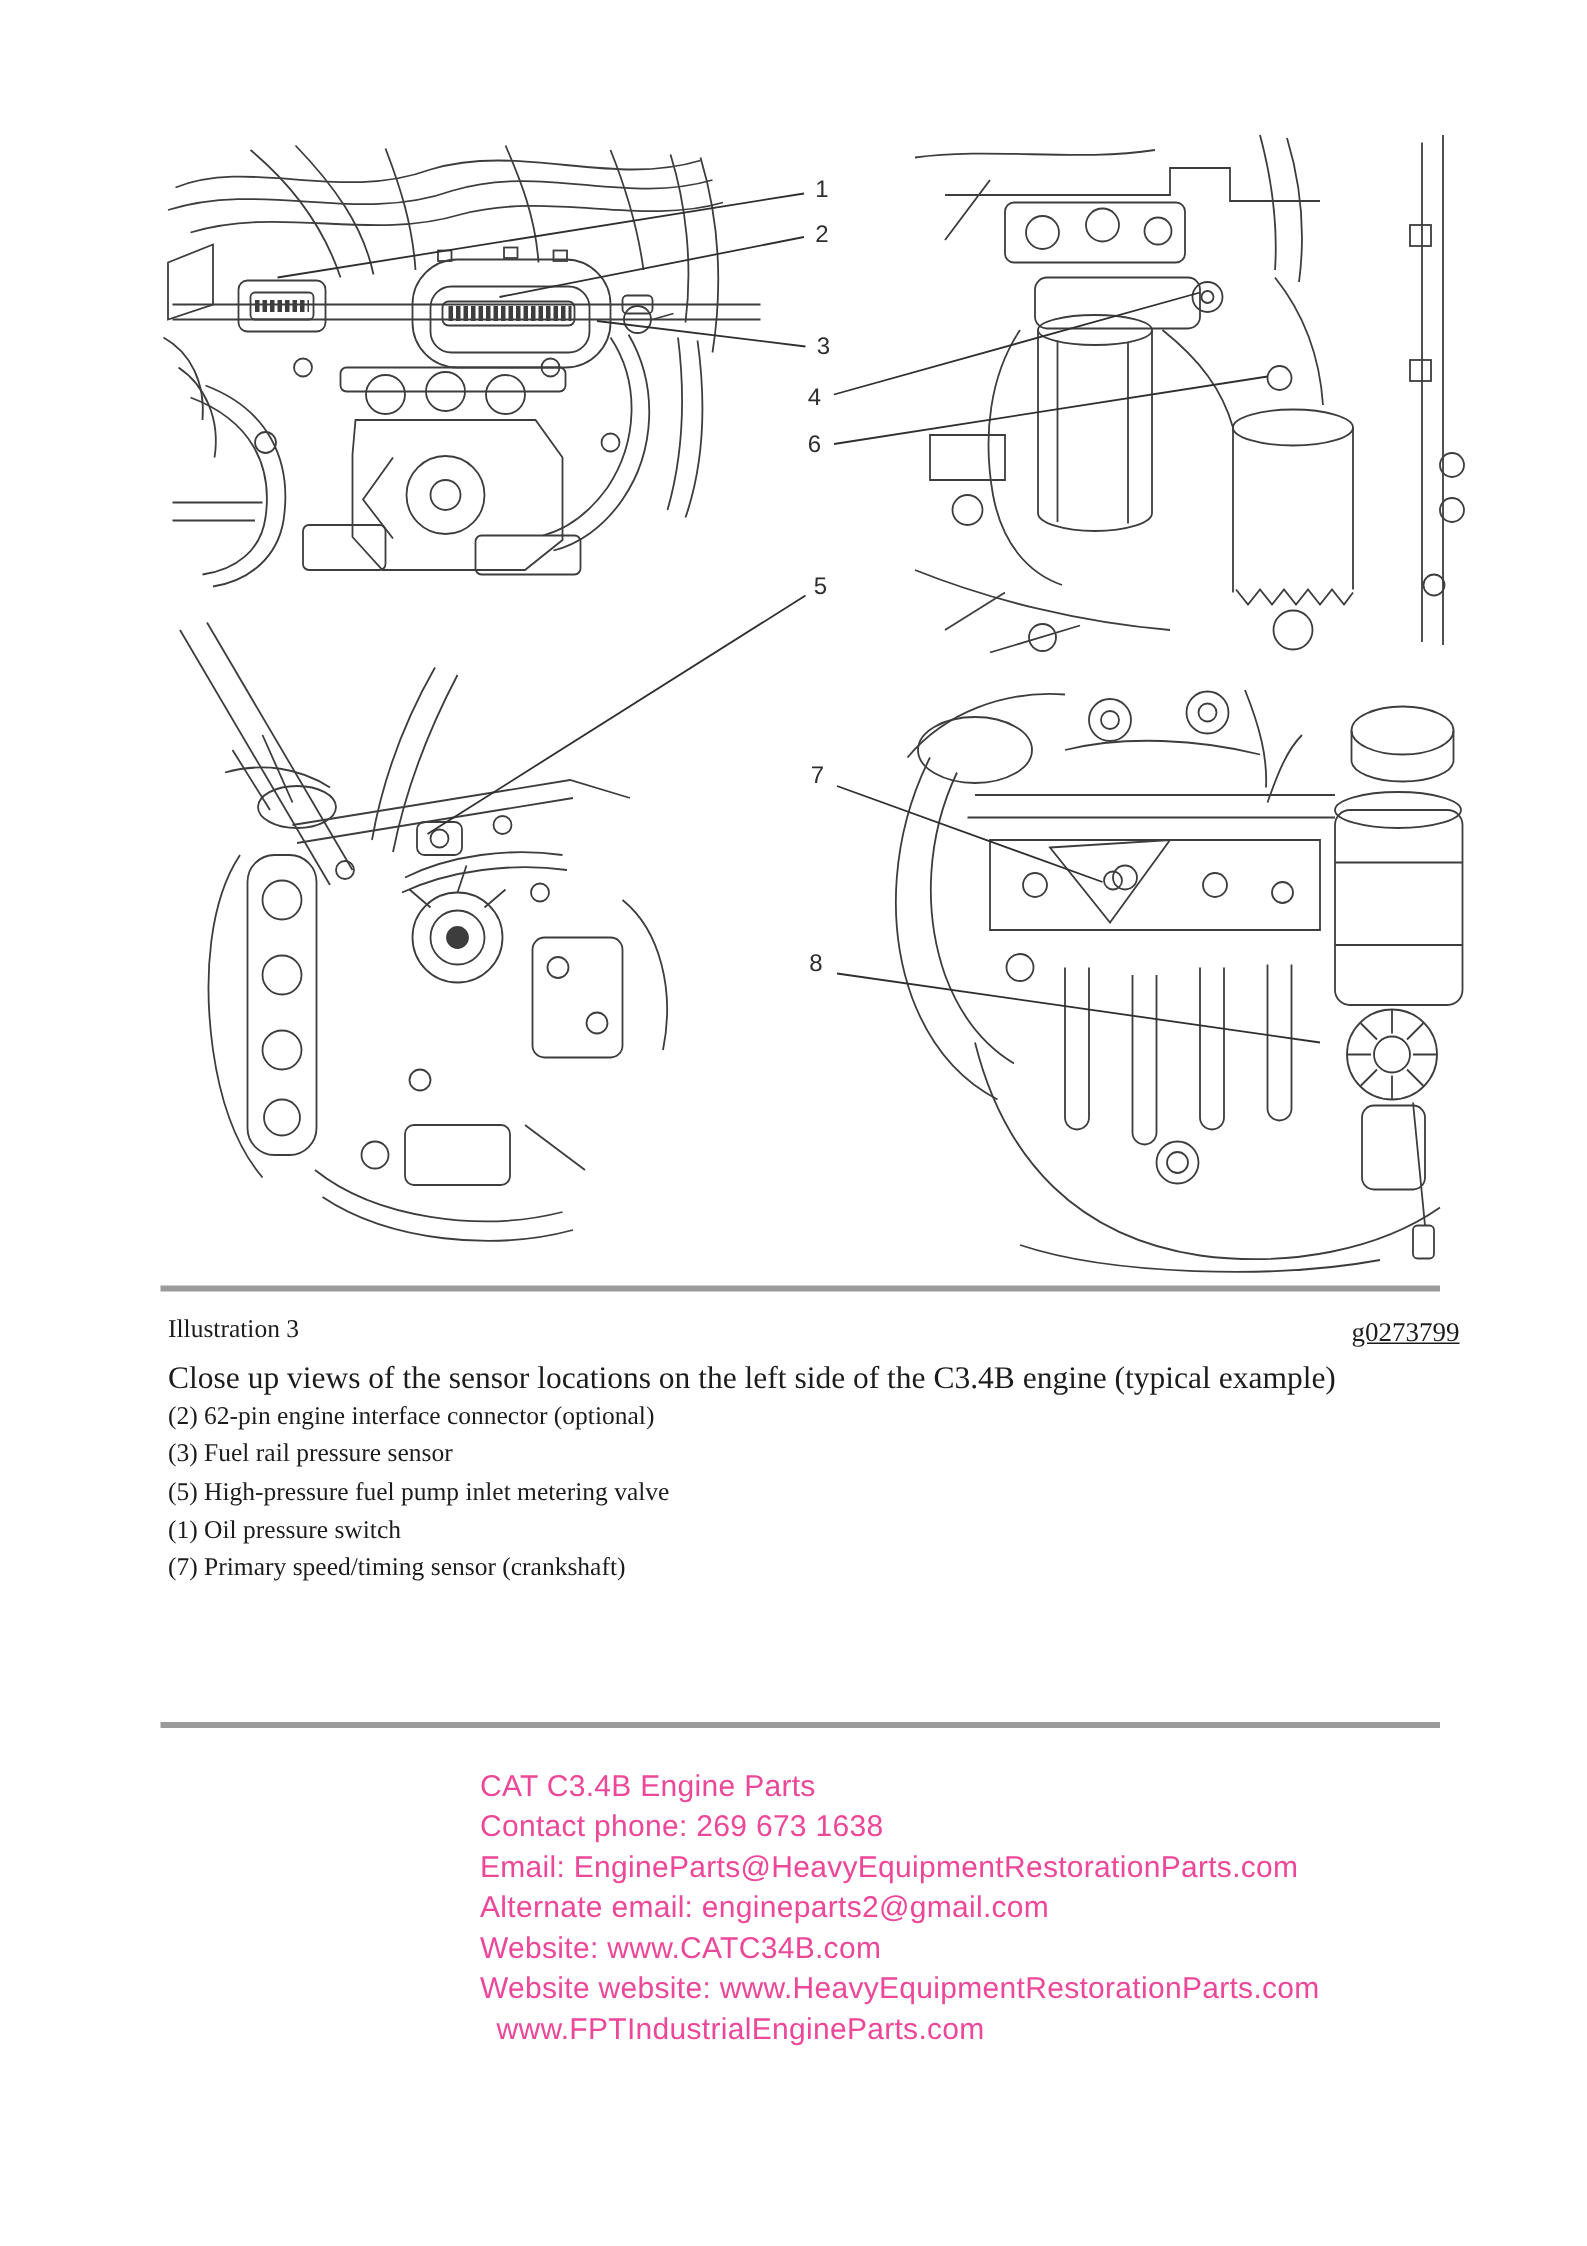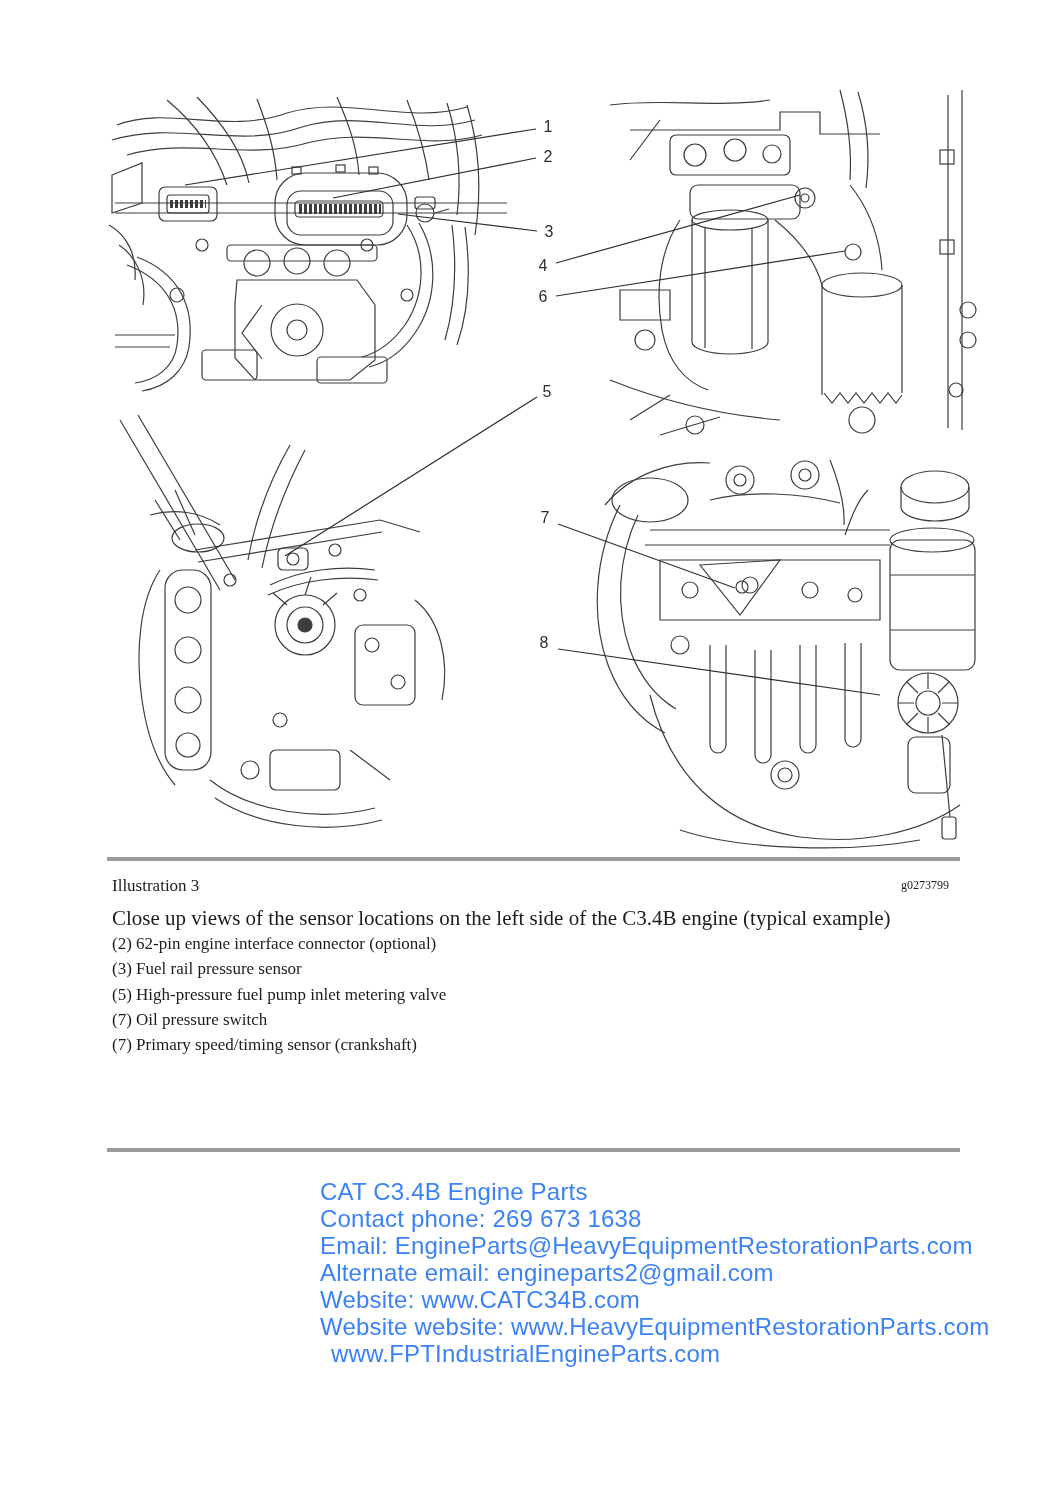--- a/index.html
+++ b/index.html
@@ -20,34 +20,34 @@
     line-height:1;
   }
   .hrule{
     position:absolute;left:107px;width:853px;height:4px;
     background:#9b9b9b;
   }
   .illus-row{position:absolute;left:112px;top:876px;width:946px;}
   .illus-label{font-size:17px;}
   .fig-id{
     position:absolute;left:901px;top:878px;
-    font-size:12px;white-space:nowrap;
+    font-size:18px;white-space:nowrap;text-decoration:underline;
   }
   .caption-block{
     position:absolute;left:112px;top:906px;width:860px;
     font-size:21px;line-height:25.3px;
   }
   .legend-block{
     position:absolute;left:112px;top:931px;width:860px;
     font-size:17px;line-height:25.3px;
   }
   .contact-block{
     position:absolute;left:320px;top:1178px;width:700px;
     font-family:"Liberation Sans", sans-serif;
-    font-size:24px;line-height:27px;color:#3b82f6;
+    font-size:20px;line-height:27px;color:#ec4899;
     letter-spacing:.2px;
   }
   .contact-line.indent{padding-left:11px;}
 </style>
 </head>
 <body>
 
 <svg class="diagram-layer" width="1058" height="860" viewBox="0 0 1058 860">
 
   <g transform="translate(107,95)" stroke="#3d3d3d" fill="none" stroke-width="1.2">
@@ -253,21 +253,21 @@
   <span class="illus-label">Illustration 3</span>
 </div>
 <span class="fig-id">g0273799</span>
 
 <div class="caption-block">Close up views of the sensor locations on the left side of the C3.4B engine (typical example)</div>
 
 <div class="legend-block">
   <div>(2) 62-pin engine interface connector (optional)</div>
   <div>(3) Fuel rail pressure sensor</div>
   <div>(5) High-pressure fuel pump inlet metering valve</div>
-  <div>(7) Oil pressure switch</div>
+  <div>(1) Oil pressure switch</div>
   <div>(7) Primary speed/timing sensor (crankshaft)</div>
 </div>
 
 <div class="contact-block">
   <div class="contact-line">CAT C3.4B Engine Parts</div>
   <div class="contact-line">Contact phone: 269 673 1638</div>
   <div class="contact-line">Email: EngineParts@HeavyEquipmentRestorationParts.com</div>
   <div class="contact-line">Alternate email: engineparts2@gmail.com</div>
   <div class="contact-line">Website: www.CATC34B.com</div>
   <div class="contact-line">Website website: www.HeavyEquipmentRestorationParts.com</div>

